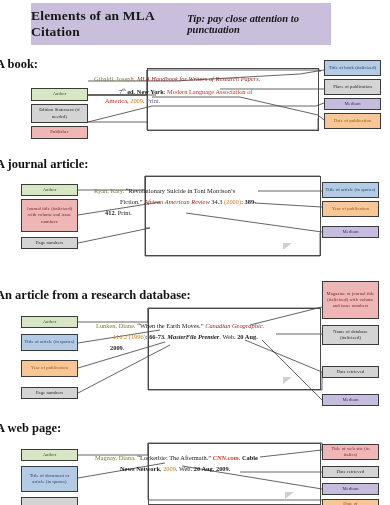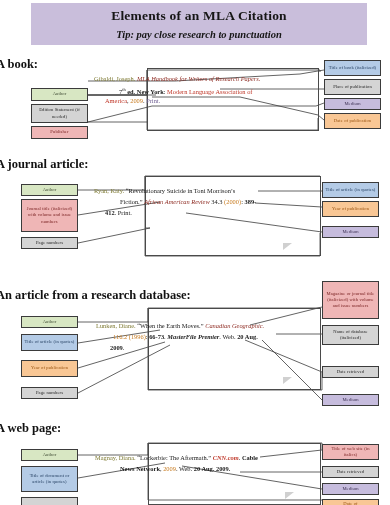--- a/index.html
+++ b/index.html
@@ -6,23 +6,23 @@
   body{
     width:390px;height:505px;overflow:hidden;background:#ffffff;
     font-family:"Liberation Serif", serif;
     color:#1a1a1a;
     position:relative;
   }
   .page{position:relative;width:390px;height:505px;}
 
   
   .banner{
-    position:absolute;left:31px;top:3px;width:336px;height:42px;
+    position:absolute;left:31px;top:3px;width:300px;height:42px;
     background:#c9bedb;
-    display:flex;flex-direction:column;align-items:center;justify-content:center;
+    display:flex;flex-direction:row;align-items:center;justify-content:center;
     gap:5px;
   }
   .banner-title{
     font-family:"Liberation Serif", serif;
     font-weight:bold;font-size:13.5px;color:#161616;letter-spacing:.2px;
   }
   .banner-tip{
     font-family:"Liberation Serif", serif;
     font-weight:bold;font-style:italic;font-size:10.5px;color:#161616;
   }
@@ -145,21 +145,21 @@
     <polyline points="148,455 148,443 322,443 322,450"></polyline>
     <line x1="78" y1="478" x2="165" y2="463"></line>
     <line x1="260" y1="457" x2="322" y2="450"></line>
     <line x1="240" y1="472" x2="322" y2="472"></line>
     <line x1="182" y1="466" x2="322" y2="489"></line>
     <polyline points="148,443 148,500 322,500"></polyline>
   </svg>
 
   <div class="banner">
     <div class="banner-title">Elements of an MLA Citation</div>
-    <div class="banner-tip">Tip: pay close research to punctuation</div>
+    <div class="banner-tip">Tip: pay close attention to punctuation</div>
   </div>
 
   <div class="sec-head" style="top:57px;">A book:</div>
 
   <div class="card" style="left:147px;top:68px;width:172px;height:63px;"></div>
 
   <div class="box b-green" style="left:31px;top:88px;width:57px;height:13px;">Author</div>
   <div class="box b-gray" style="left:31px;top:104px;width:57px;height:19px;">Edition Statement (if needed)</div>
   <div class="box b-pink" style="left:31px;top:126px;width:57px;height:13px;">Publisher</div>
 

